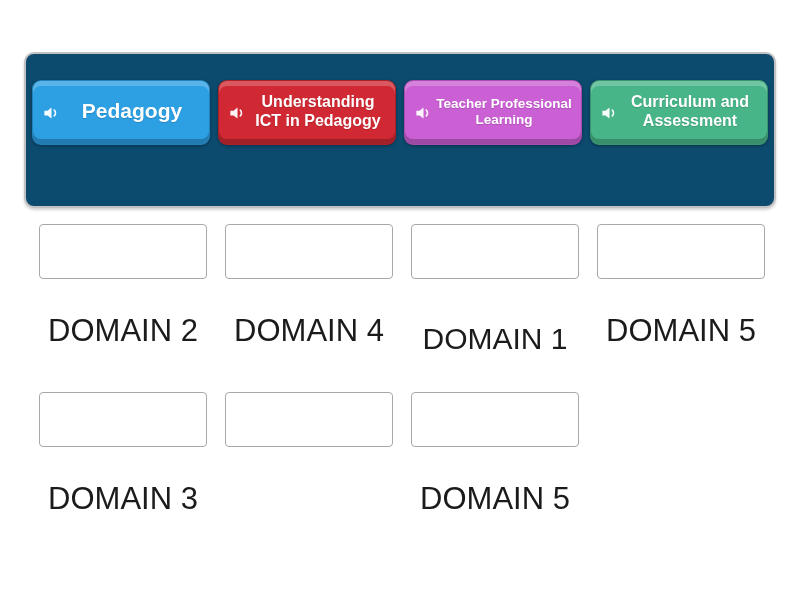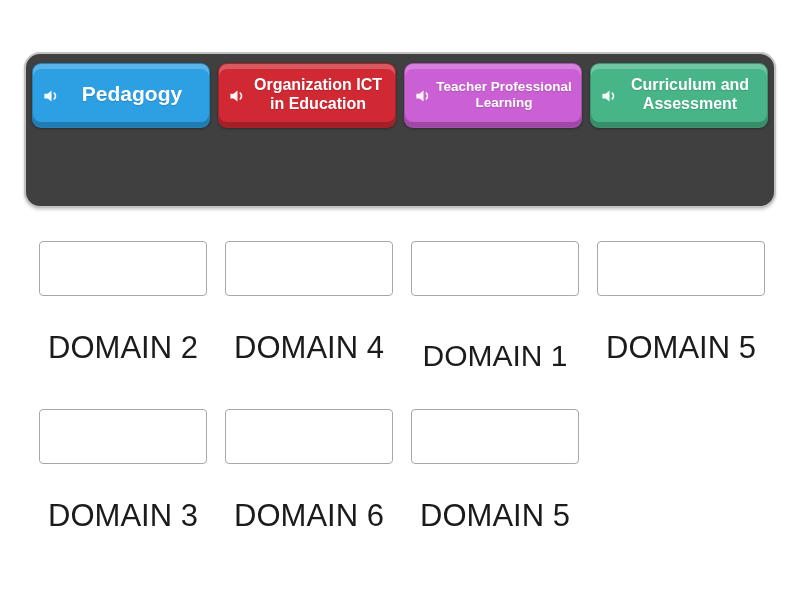--- a/index.html
+++ b/index.html
@@ -4,24 +4,24 @@
 <style>
   html,body{margin:0;padding:0;background:#ffffff;}
   body{
     width:800px;height:600px;position:relative;overflow:hidden;
     font-family:"Liberation Sans", sans-serif;
   }
 
   
   .tray{
     position:absolute;left:24px;top:52px;width:752px;height:156px;
-    box-sizing:border-box;background:#404040;
-    border:2px solid #c2c2c2;border-radius:16px;
+    box-sizing:border-box;background:#0c4a6e;
+    border:2px solid #c2c2c2;border-radius:10px;
     box-shadow:0 2px 3px rgba(0,0,0,.18);
-    padding:9px 6px;display:flex;flex-wrap:wrap;
+    padding:26px 6px;display:flex;flex-wrap:wrap;
     column-gap:8px;row-gap:8px;align-content:flex-start;
   }
   .tile{
     --c:#888;
     position:relative;width:178px;height:65px;box-sizing:border-box;
     background:var(--c);
     border:1px solid rgba(0,0,0,.18);
     border-radius:9px;
     box-shadow:inset 0 5px 0 rgba(255,255,255,.22),
                inset 0 -5px 0 rgba(0,0,0,.22),
@@ -38,21 +38,21 @@
   .fs-md .tile-label{font-size:16px;}
   .fs-sm .tile-label{font-size:13.5px;}
   .spk{
     position:absolute;left:9px;top:50%;transform:translateY(-50%);
     width:19px;height:19px;opacity:.95;cursor:pointer;
   }
   .spk svg{display:block;}
 
   
   .board{
-    position:absolute;left:39px;top:241px;
+    position:absolute;left:39px;top:224px;
     display:grid;grid-template-columns:repeat(4,168px);
     column-gap:18px;
   }
   .slot{height:168px;display:flex;flex-direction:column;align-items:center;}
   .drop-box{
     width:168px;height:55px;box-sizing:border-box;
     background:#fff;border:1px solid #a8a8a8;border-radius:4px;
   }
   .labelwrap{
     height:96px;margin-top:4px;
@@ -79,21 +79,21 @@
     <span class="tile-label">Pedagogy</span>
   </div>
 
   <div class="tile fs-md" style="--c: #D02934;">
     <span class="spk">
       <svg viewBox="0 0 24 24" width="19" height="19">
           <path fill="#fff" d="M3 9v6h4l5 4V5L7 9H3z"></path>
           <path d="M15.5 8.3a5.2 5.2 0 0 1 0 7.4" stroke="#fff" stroke-width="2" fill="none" stroke-linecap="round"></path>
         </svg>
     </span>
-    <span class="tile-label">Organization ICT in Education</span>
+    <span class="tile-label">Understanding ICT in Pedagogy</span>
   </div>
 
 
 
   <div class="tile fs-sm" style="--c: #CB5FD4;">
     <span class="spk">
       <svg viewBox="0 0 24 24" width="19" height="19">
           <path fill="#fff" d="M3 9v6h4l5 4V5L7 9H3z"></path>
           <path d="M15.5 8.3a5.2 5.2 0 0 1 0 7.4" stroke="#fff" stroke-width="2" fill="none" stroke-linecap="round"></path>
         </svg>
@@ -146,23 +146,20 @@
 
   <div class="slot">
     <div class="drop-box"></div>
     <div class="labelwrap">
       <div class="slot-label">DOMAIN 3</div>
     </div>
   </div>
 
   <div class="slot">
     <div class="drop-box"></div>
-    <div class="labelwrap">
-      <div class="slot-label">DOMAIN 6</div>
-    </div>
   </div>
 
   <div class="slot">
     <div class="drop-box"></div>
     <div class="labelwrap">
       <div class="slot-label">DOMAIN 5</div>
     </div>
   </div>
 
 </div>

